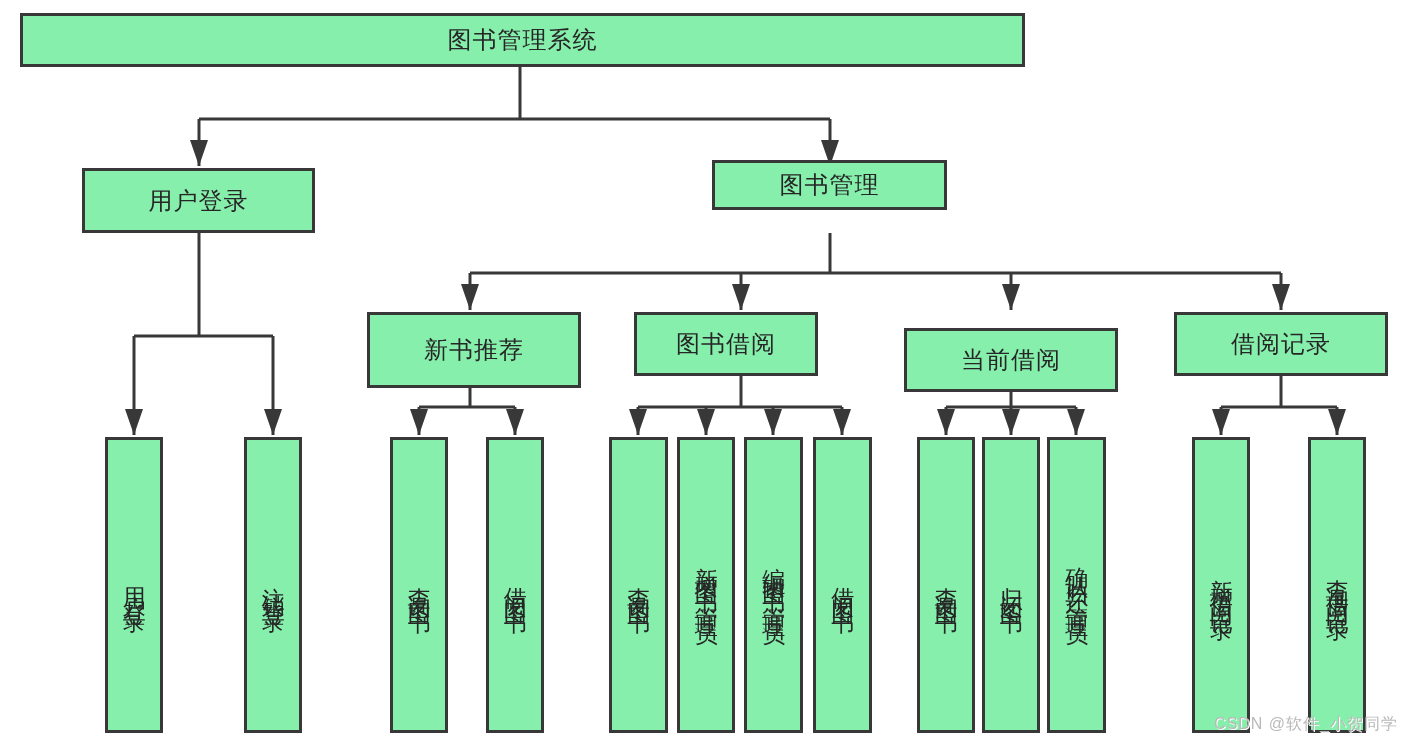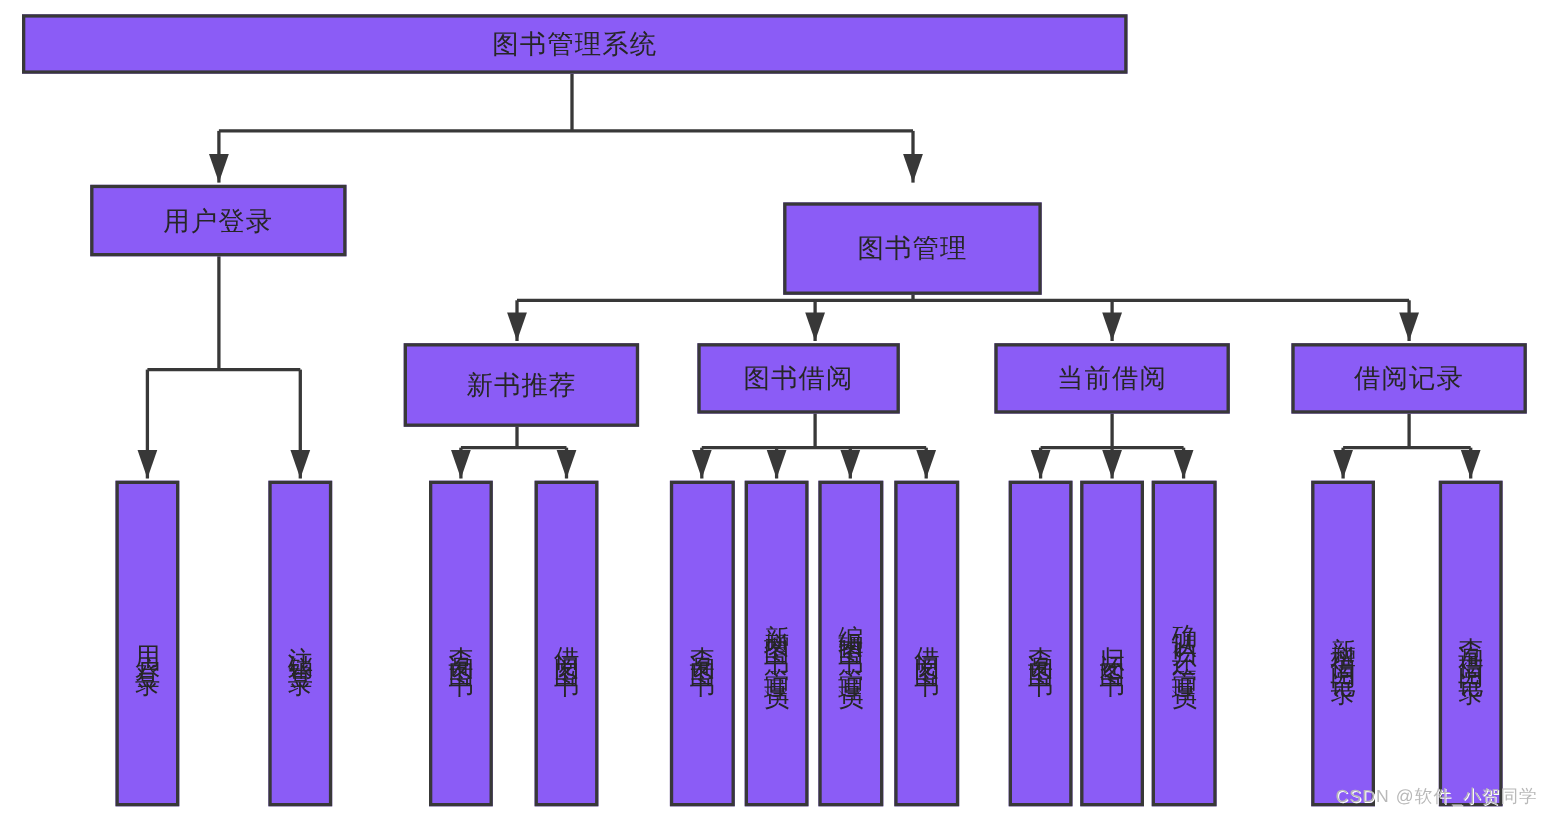--- a/index.html
+++ b/index.html
@@ -13,21 +13,21 @@
   }
   .connectors {
     position: absolute;
     left: 0; top: 0;
     width: 1405px; height: 747px;
   }
   .hbox, .vbox {
     position: absolute;
     box-sizing: border-box;
     border: 3px solid #383838;
-    background: #8b5cf6;
+    background: #86efac;
     display: flex;
     align-items: center;
     justify-content: center;
     color: #262626;
   }
   .hbox .hlabel {
     font-size: 24px;
     letter-spacing: 1px;
     white-space: nowrap;
   }
@@ -85,31 +85,31 @@
     </g>
   </svg>
 
   <div class="hbox" style="left:20px;top:13px;width:1005px;height:54px">
     <span class="hlabel">图书管理系统</span>
   </div>
 
   <div class="hbox" style="left:82px;top:168px;width:233px;height:65px">
     <span class="hlabel">用户登录</span>
   </div>
-  <div class="hbox" style="left:712px;top:184px;width:235px;height:84px">
+  <div class="hbox" style="left:712px;top:160px;width:235px;height:50px">
     <span class="hlabel">图书管理</span>
   </div>
 
   <div class="hbox" style="left:367px;top:312px;width:214px;height:76px">
     <span class="hlabel">新书推荐</span>
   </div>
   <div class="hbox" style="left:634px;top:312px;width:184px;height:64px">
     <span class="hlabel">图书借阅</span>
   </div>
-  <div class="hbox" style="left:904px;top:312px;width:214px;height:64px">
+  <div class="hbox" style="left:904px;top:328px;width:214px;height:64px">
     <span class="hlabel">当前借阅</span>
   </div>
   <div class="hbox" style="left:1174px;top:312px;width:214px;height:64px">
     <span class="hlabel">借阅记录</span>
   </div>
 
   <div class="vbox" style="left:105px;top:437px;width:58px;height:296px">
     <span class="vlabel">用户登录</span>
   </div>
   <div class="vbox" style="left:244px;top:437px;width:58px;height:296px">

